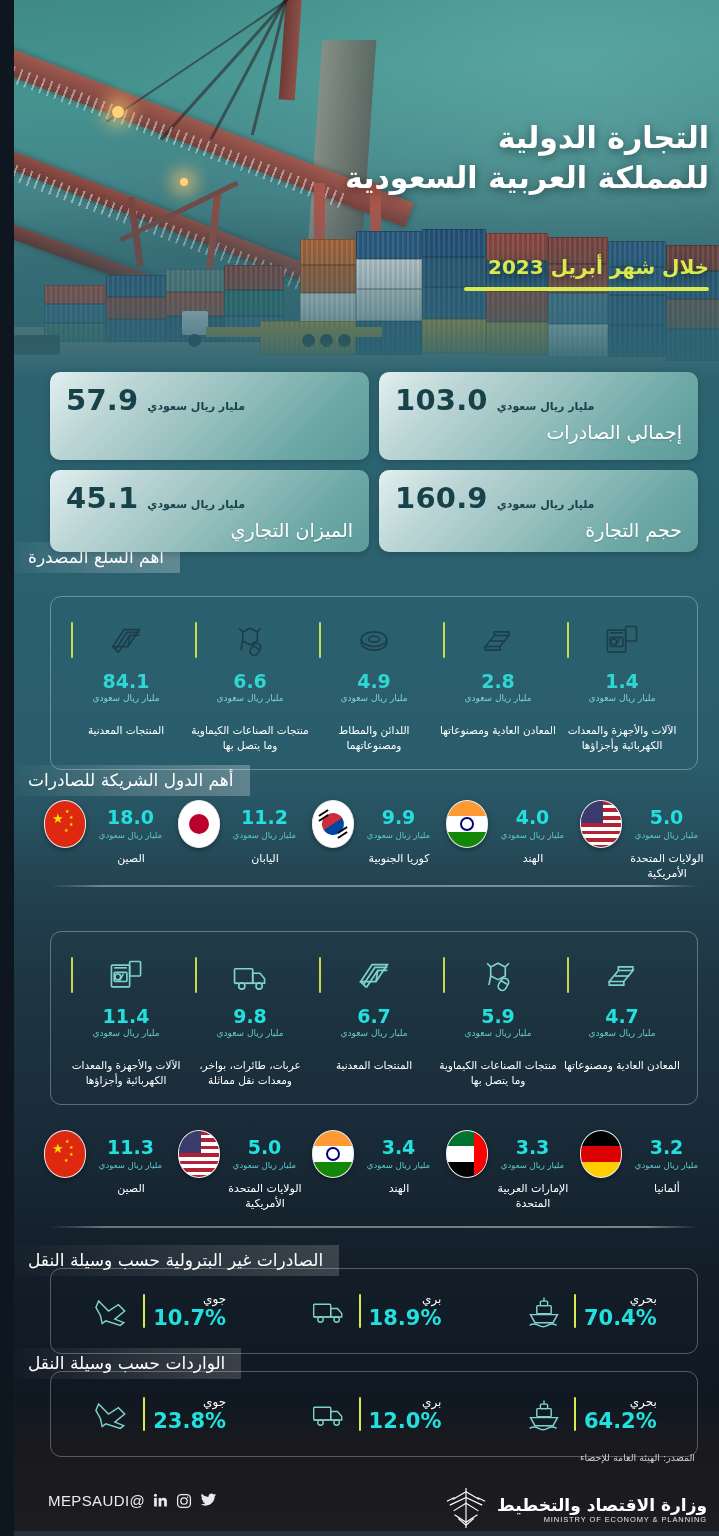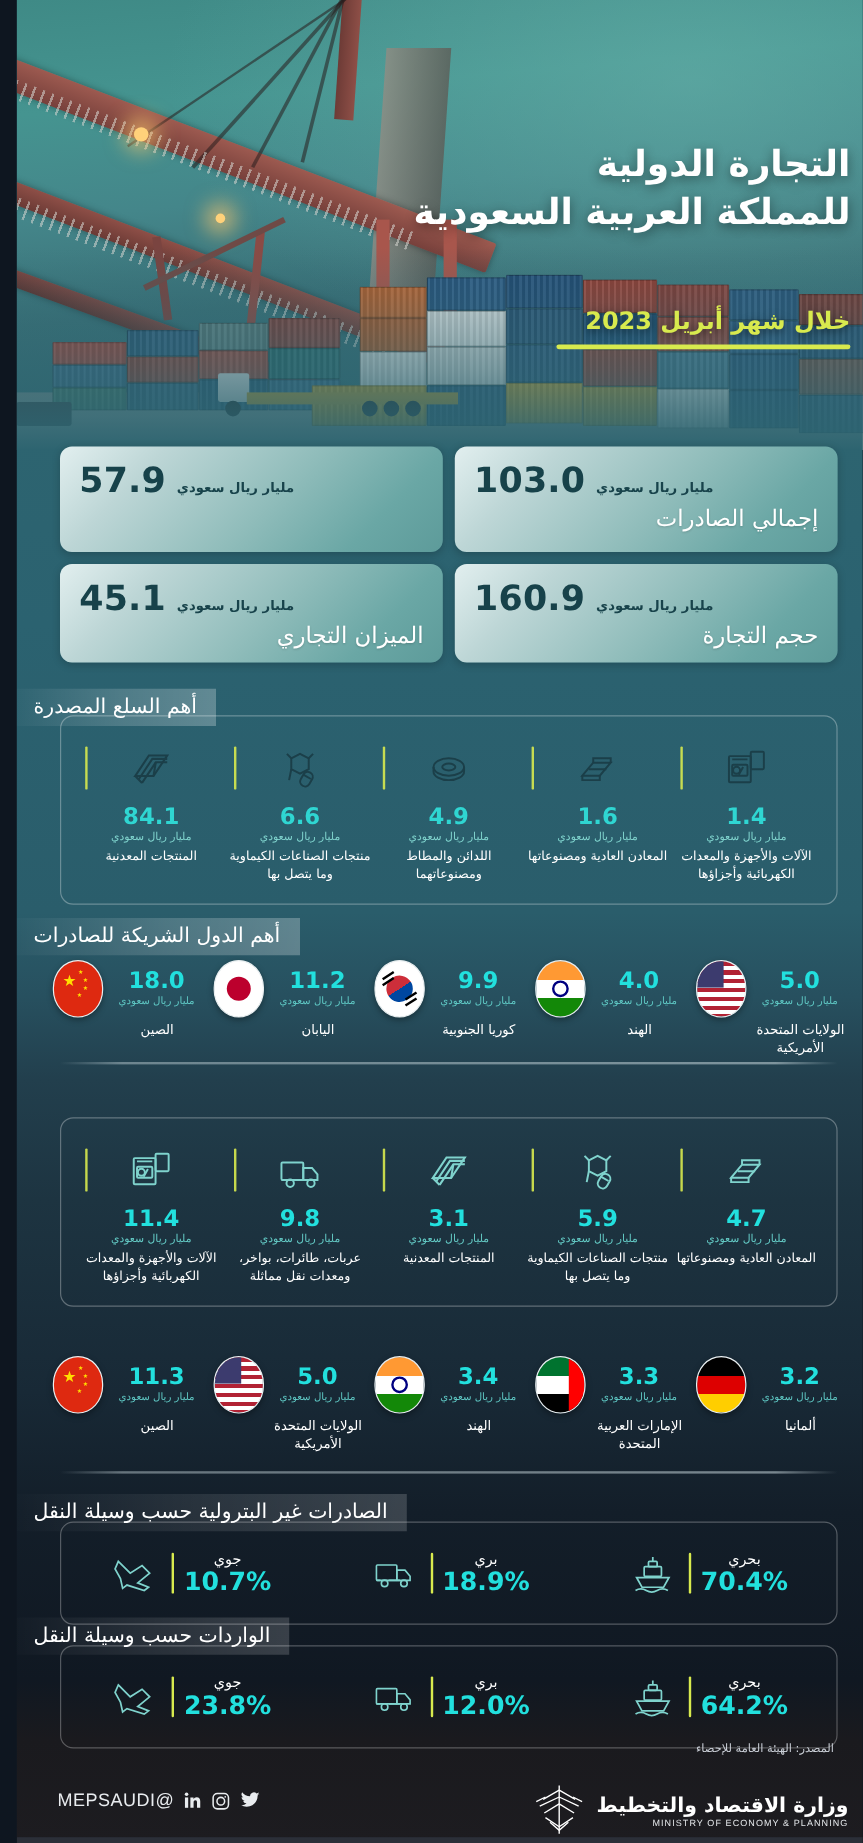--- a/index.html
+++ b/index.html
@@ -99,21 +99,21 @@
 
   
   .panel { position:absolute; left:36px; width:648px; border:1px solid rgba(255,255,255,.30);
            border-radius:11px; z-index:5; }
   .goods { display:flex; flex-direction:row; justify-content:space-between; padding:20px 16px 16px 16px; }
   .good { width:118px; text-align:center; position:relative; }
   .good .ico { height:48px; display:flex; align-items:center; justify-content:center; position:relative; }
   .good .ico .tick { position:absolute; left:4px; top:5px; width:2px; height:36px; background:#d8ea4e; border-radius:1px; opacity:.9; }
   .good .num { font-size:19px; font-weight:bold; color:#22e0de; margin-top:5px; }
   .good .unit { font-size:9px; color:#63c9c4; margin-top:1px; }
-  .good .name { font-size:10.5px; color:#ffffff; line-height:1.45; margin-top:4px; }
+  .good .name { font-size:10.5px; color:#ffffff; line-height:1.45; margin-top:20px; }
   .panel.teal .good .num { color:#2fd6d2; }
   .panel.teal .good .unit { color:#7fd3cd; }
 
   
   .countries { position:absolute; left:30px; width:660px; display:flex; justify-content:space-between; z-index:6; }
   .country { width:124px; display:flex; flex-direction:column; align-items:flex-end; }
   .country .top { display:flex; flex-direction:row-reverse; align-items:center; gap:7px; width:100%; justify-content:flex-start; }
   .flag { width:42px; height:48px; border-radius:50%/48%; overflow:hidden; flex:0 0 auto;
           border:1.5px solid #e8eef0; box-shadow:0 2px 5px rgba(0,0,0,.35); position:relative; }
   .country .vals { text-align:center; flex:1 1 auto; }
@@ -144,21 +144,21 @@
   
   .divider { position:absolute; left:36px; width:648px; height:2px;
              background:linear-gradient(90deg, rgba(200,215,220,0) 0%, rgba(200,215,220,.45) 8%, rgba(200,215,220,.55) 92%, rgba(200,215,220,0) 100%); z-index:5; }
 
   
   .tpanel { position:absolute; left:36px; width:648px; height:86px; border:1px solid rgba(255,255,255,.28);
             border-radius:11px; display:flex; flex-direction:row; align-items:center; z-index:5; }
   .mode { flex:1 1 0; display:flex; flex-direction:row-reverse; align-items:center; justify-content:center; gap:8px; }
   .mode .micon { width:44px; height:40px; display:flex; align-items:center; justify-content:center; }
   .mode .sep { width:2px; height:34px; background:#d8ea4e; border-radius:1px; }
-  .mode .mtxt { text-align:center; }
+  .mode .mtxt { text-align:right; }
   .mode .mname { font-size:12px; color:#ffffff; }
   .mode .mpct { font-size:21px; font-weight:bold; color:#22e0de; line-height:1.15; }
 
   
   .source { position:absolute; right:24px; top:1452px; font-size:9.5px; color:#c9ced6; z-index:6; }
   .footer { position:absolute; left:0; top:1480px; width:719px; height:56px; z-index:6; }
   .social { position:absolute; left:34px; top:12px; display:flex; align-items:center; gap:8px;
             color:#e9ecef; font-size:15px; letter-spacing:.4px; }
   .social svg { display:block; }
   .handle { font-family:"Liberation Sans",sans-serif; font-weight:400; }
@@ -289,21 +289,21 @@
     </div>
     <div class="kpi small">
       <div class="row">
         <span class="unit">مليار ريال سعودي</span>
         <span class="num">45.1</span>
       </div>
       <div class="lbl">الميزان التجاري</div>
     </div>
   </div>
 
-  <div class="sechead" style="top:574px; width:719px;align-items:flex-end;">
+  <div class="sechead" style="top:542px; width:719px;align-items:flex-end;">
     <span class="pill">أهم السلع المصدرة</span>
   </div>
   <div class="panel teal" style="top:596px;">
     <div class="goods">
 
       <div class="good">
         <div class="ico">
           <div class="tick"></div>
           <svg width="40" height="40" viewBox="0 0 44 44" fill="none" stroke="#1b3f49" stroke-width="1.8">
             <rect x="6" y="10" width="20" height="24" rx="1"></rect>
@@ -322,21 +322,21 @@
       <div class="good">
         <div class="ico">
           <div class="tick"></div>
           <svg width="40" height="40" viewBox="0 0 44 44" fill="none" stroke="#1b3f49" stroke-width="1.8">
             <path d="M8 28 L18 16 L34 16 L24 28 Z"></path>
             <path d="M8 28 L8 32 L24 32 L24 28"></path>
             <path d="M34 16 L34 12 L18 12 L18 16"></path>
             <path d="M14 22 L30 22"></path>
           </svg>
         </div>
-        <div class="num">1.6</div>
+        <div class="num">2.8</div>
         <div class="unit">مليار ريال سعودي</div>
         <div class="name">المعادن العادية ومصنوعاتها</div>
       </div>
 
       <div class="good">
         <div class="ico">
           <div class="tick"></div>
           <svg width="40" height="40" viewBox="0 0 44 44" fill="none" stroke="#1b3f49" stroke-width="1.8">
             <ellipse cx="22" cy="20" rx="14" ry="8"></ellipse>
             <ellipse cx="22" cy="20" rx="6" ry="3.2"></ellipse>
@@ -500,21 +500,21 @@
         <div class="ico">
           <div class="tick"></div>
           <svg width="42" height="42" viewBox="0 0 44 44" fill="none" stroke="#7fd3cd" stroke-width="1.8">
             <path d="M8 28 L20 10 L36 10 L24 28 Z"></path>
             <path d="M11 31 L23 13 L36 13"></path>
             <path d="M14 34 L26 16 L36 16"></path>
             <path d="M8 28 L14 34"></path>
             <path d="M24 28 L26 16"></path>
           </svg>
         </div>
-        <div class="num">3.1</div>
+        <div class="num">6.7</div>
         <div class="unit">مليار ريال سعودي</div>
         <div class="name">المنتجات المعدنية</div>
       </div>
 
       <div class="good">
         <div class="ico">
           <div class="tick"></div>
           <svg width="42" height="40" viewBox="0 0 46 44" fill="none" stroke="#7fd3cd" stroke-width="1.8">
             <rect x="6" y="14" width="20" height="16" rx="1"></rect>
             <path d="M26 19 L34 19 L39 25 L39 30 L26 30 Z"></path>

